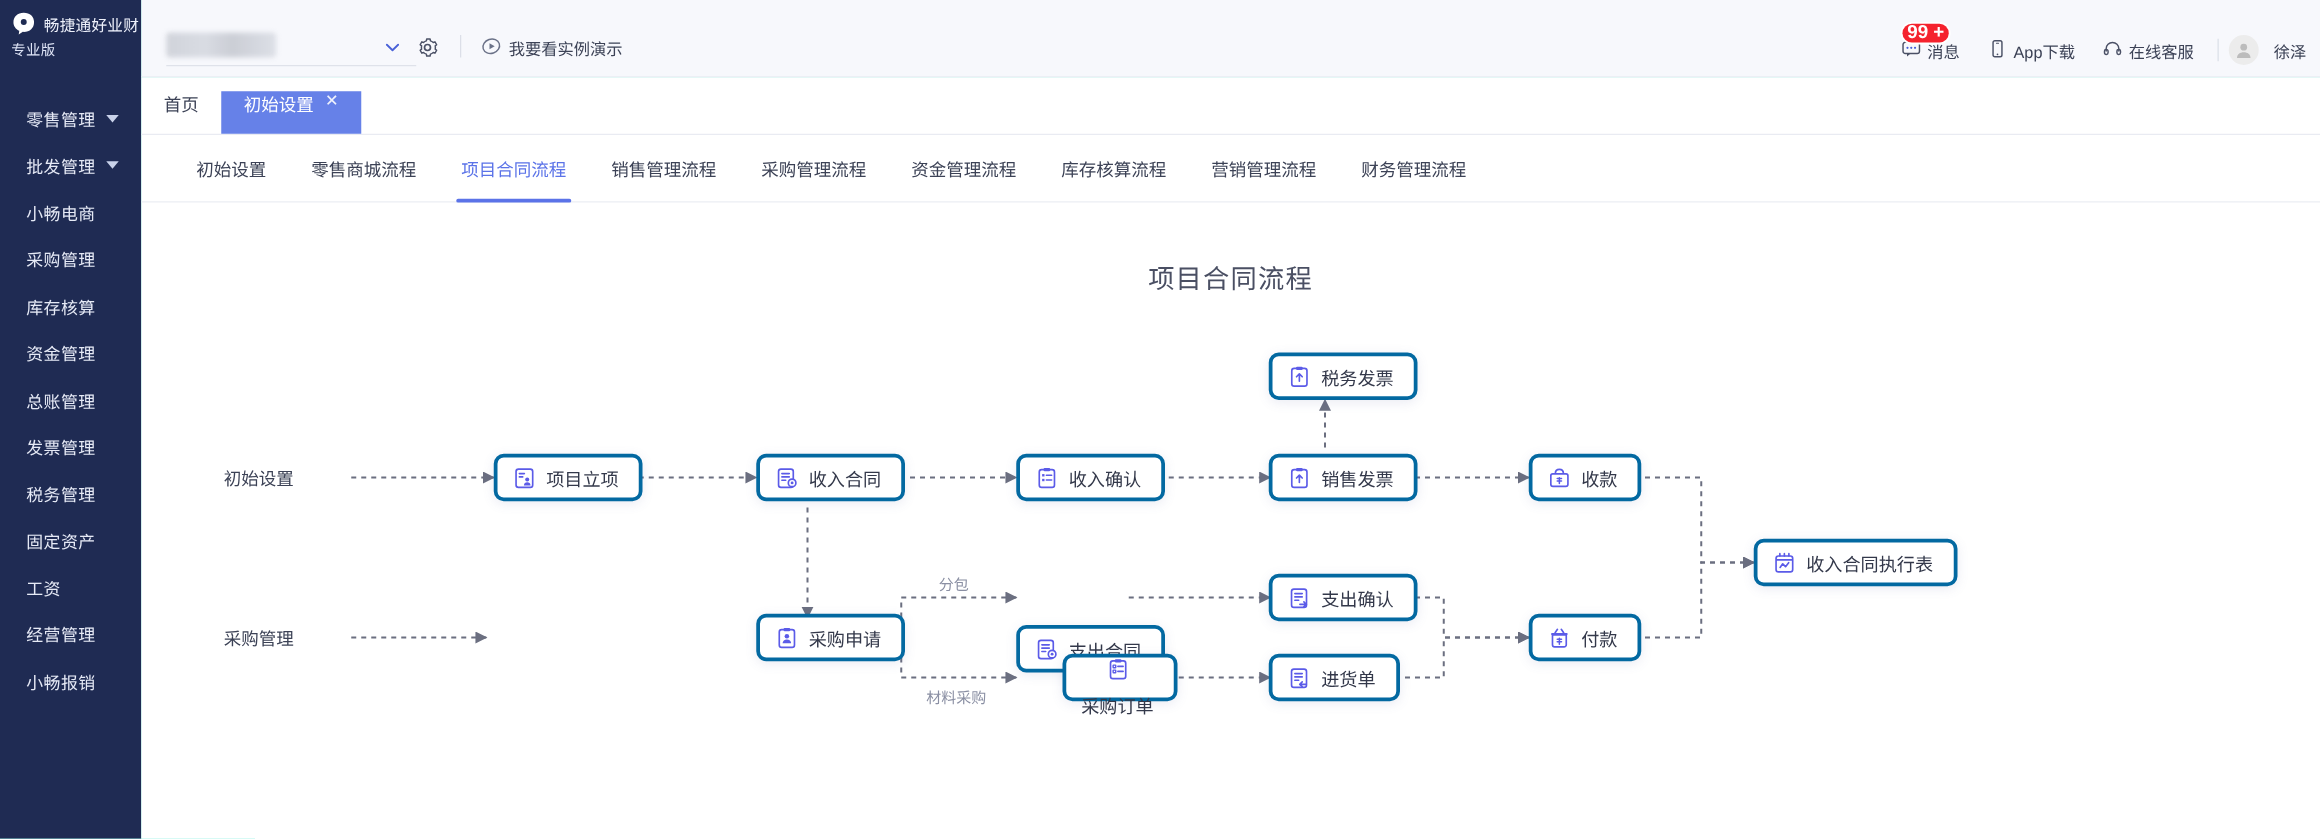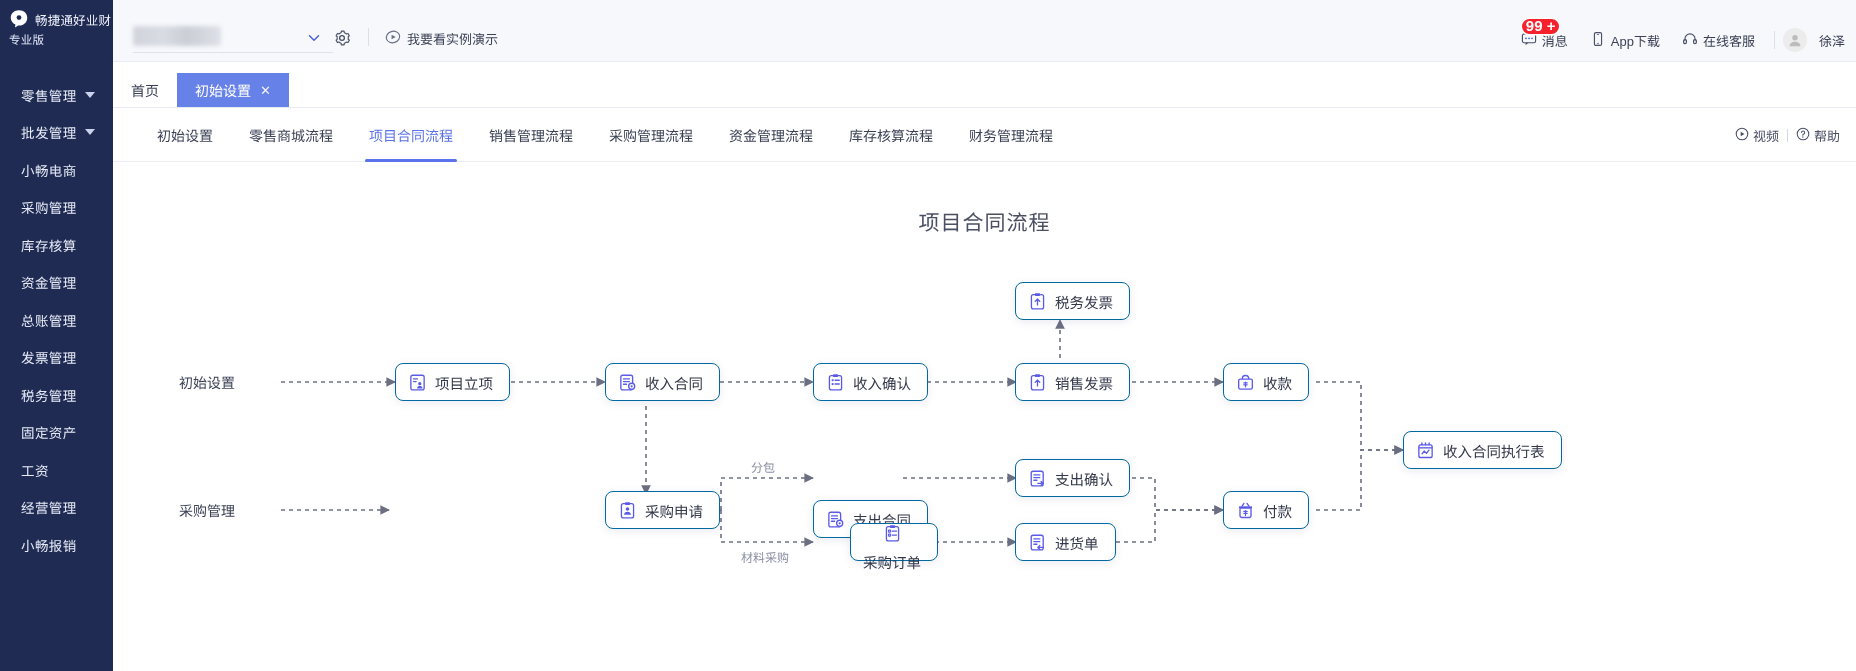--- a/index.html
+++ b/index.html
@@ -93,21 +93,21 @@
   }
   .uname { padding-left: 7px; color:#3c4256; white-space: nowrap; }
 
   
   .pagetabs {
     position:absolute; left:113px; top: 62px; right:0; height: 46px;
     background: #fff; border-bottom: 1px solid #e9ebf2;
     display:flex; align-items:flex-end;
   }
   .ptab {
-    height: 34px; display:flex; align-items:center; justify-content:center;
+    height: 34px; display:flex; justify-content:center;
     padding: 0 18px; font-size: 14px; color:#3c4256; cursor:pointer;
     white-space: nowrap;
   }
   .ptab.active { background:#6681e8; color:#fff; }
   .ptab .x { margin-left: 9px; font-size: 13px; opacity: .9; }
 
   
   .content {
     position:absolute; left:113px; top:108px; right:0; bottom:0;
     background:#fff; overflow:hidden;
@@ -137,21 +137,21 @@
     text-align:center; font-size: 21px; color:#4a4f63; letter-spacing: 1px;
     margin-top: 44px; font-weight: 400;
   }
 
   
   .canvas { position:relative; width: 1743px; height: 470px; }
   .canvas svg.edges { position:absolute; left:0; top:0; width:1743px; height:470px; pointer-events:none;}
   .node {
     position:absolute; display:flex; align-items:center; gap:8px;
     height: 38px; padding: 0 16px 0 12px;
-    background:#fff; border:1px solid #0369a1; border-radius: 8px;
+    background:#fff; border:3px solid #0369a1; border-radius: 8px;
     box-shadow: 0 2px 9px rgba(92,104,163,.13);
     font-size: 14.5px; color:#33384a; white-space: nowrap; cursor:pointer;
   }
   .node .nico { width:19px; height:19px; flex:0 0 19px; display:block; }
   .rowlabel {
     position:absolute; font-size: 14px; color:#3c4256; white-space:nowrap;
   }
   .edgelabel {
     position:absolute; font-size:12px; color:#8a8fa3; white-space:nowrap;
   }
@@ -331,45 +331,26 @@
       <div class="stab">
         <span>采购管理流程</span>
         </div>
       <div class="stab">
         <span>资金管理流程</span>
         </div>
       <div class="stab">
         <span>库存核算流程</span>
         </div>
       <div class="stab">
+        <span>营销管理流程</span>
+        </div>
+      <div class="stab">
         <span>财务管理流程</span>
         </div>
 
-      <div class="subtabs-right">
-        <div class="srt-item">
-          <span>
-            <svg viewBox="0 0 16 16" width="14" height="14">
-              <circle cx="8" cy="8" r="6.6" fill="none" stroke="#4a5068" stroke-width="1.2"></circle>
-              <path d="M6.5 5.3 L10.8 8 L6.5 10.7 Z" fill="#4a5068"></path>
-            </svg>
-          </span>
-          <span>视频</span>
-        </div>
-        <div class="srt-sep"></div>
-        <div class="srt-item">
-          <span>
-            <svg viewBox="0 0 16 16" width="14" height="14">
-              <circle cx="8" cy="8" r="6.6" fill="none" stroke="#4a5068" stroke-width="1.2"></circle>
-              <path d="M6.3 6.2a1.8 1.8 0 1 1 2.1 2c-.5.2-.6.6-.6 1.1" fill="none" stroke="#4a5068" stroke-width="1.2" stroke-linecap="round"></path>
-              <circle cx="7.8" cy="11.4" r=".8" fill="#4a5068"></circle>
-            </svg>
-          </span>
-          <span>帮助</span>
-        </div>
-      </div>
     </div>
 
     <div class="flow-title">项目合同流程</div>
 
     <div class="canvas">
 
       <svg class="edges" viewBox="0 0 1743 470" preserveAspectRatio="none">
         <defs>
           <marker id="arw" markerWidth="7" markerHeight="7" refX="5.4" refY="3" orient="auto">
             <path d="M0 0 L6 3 L0 6 z" fill="#6b6f80"></path>

